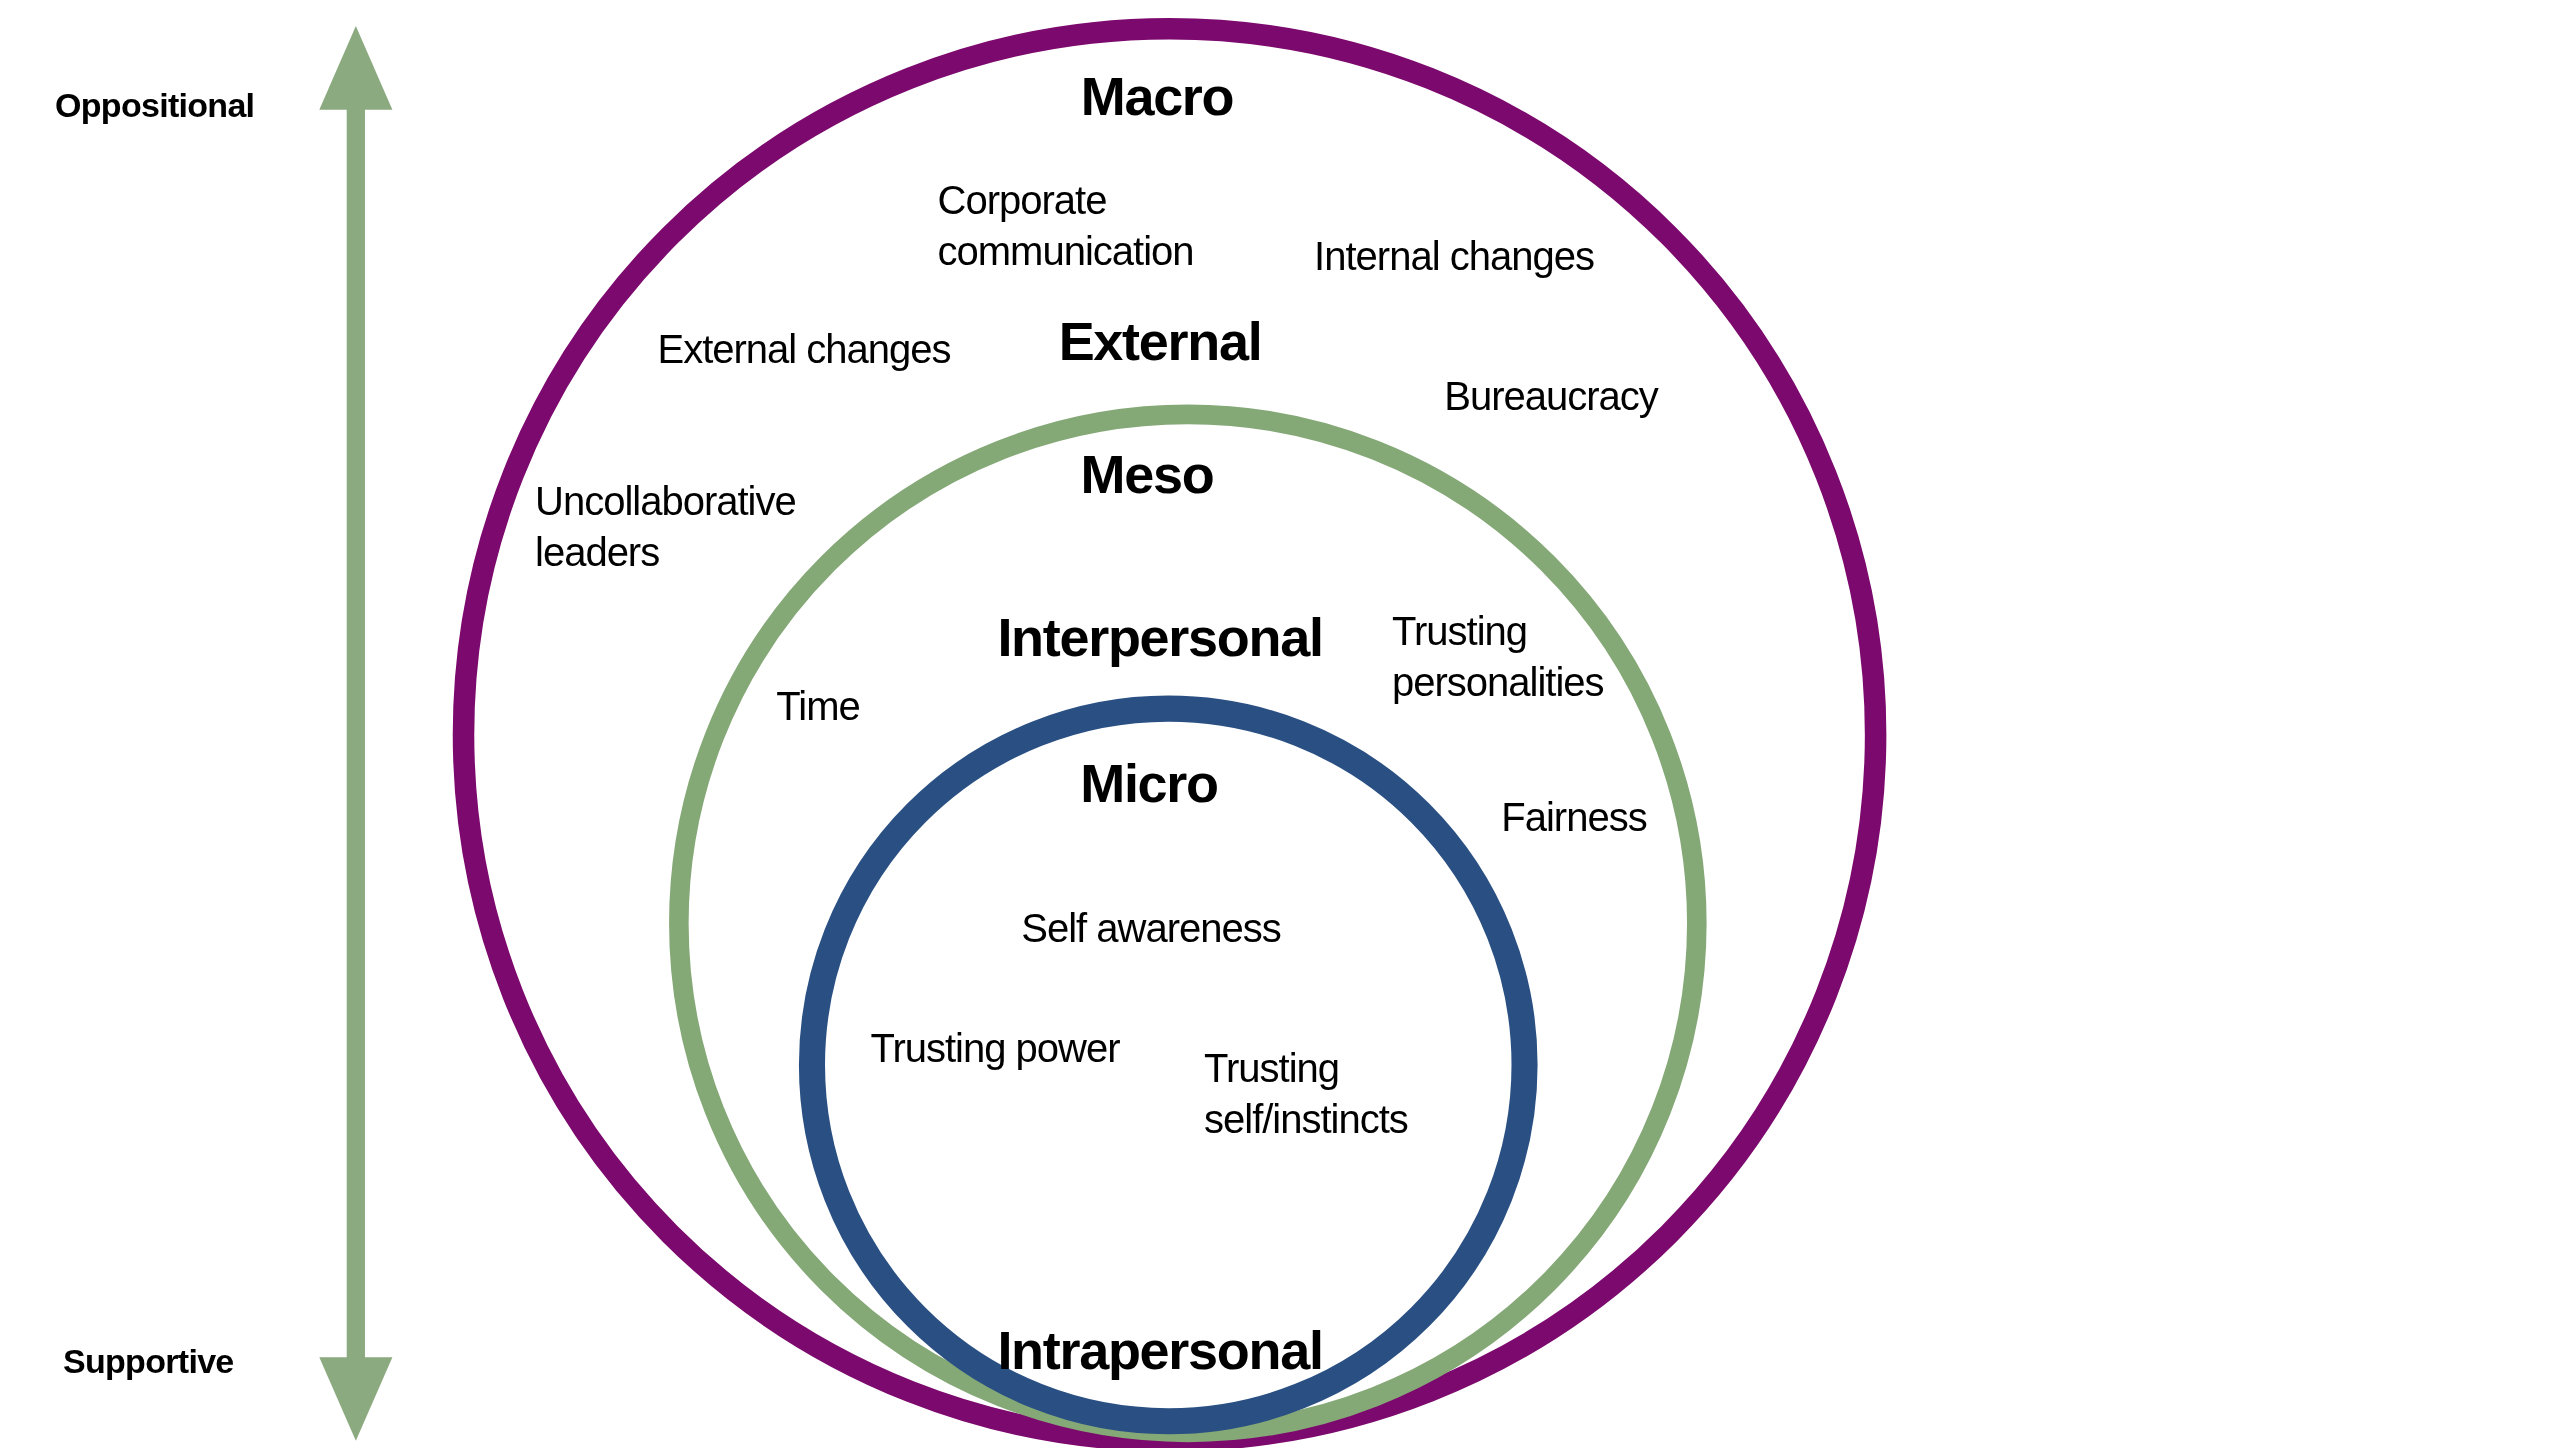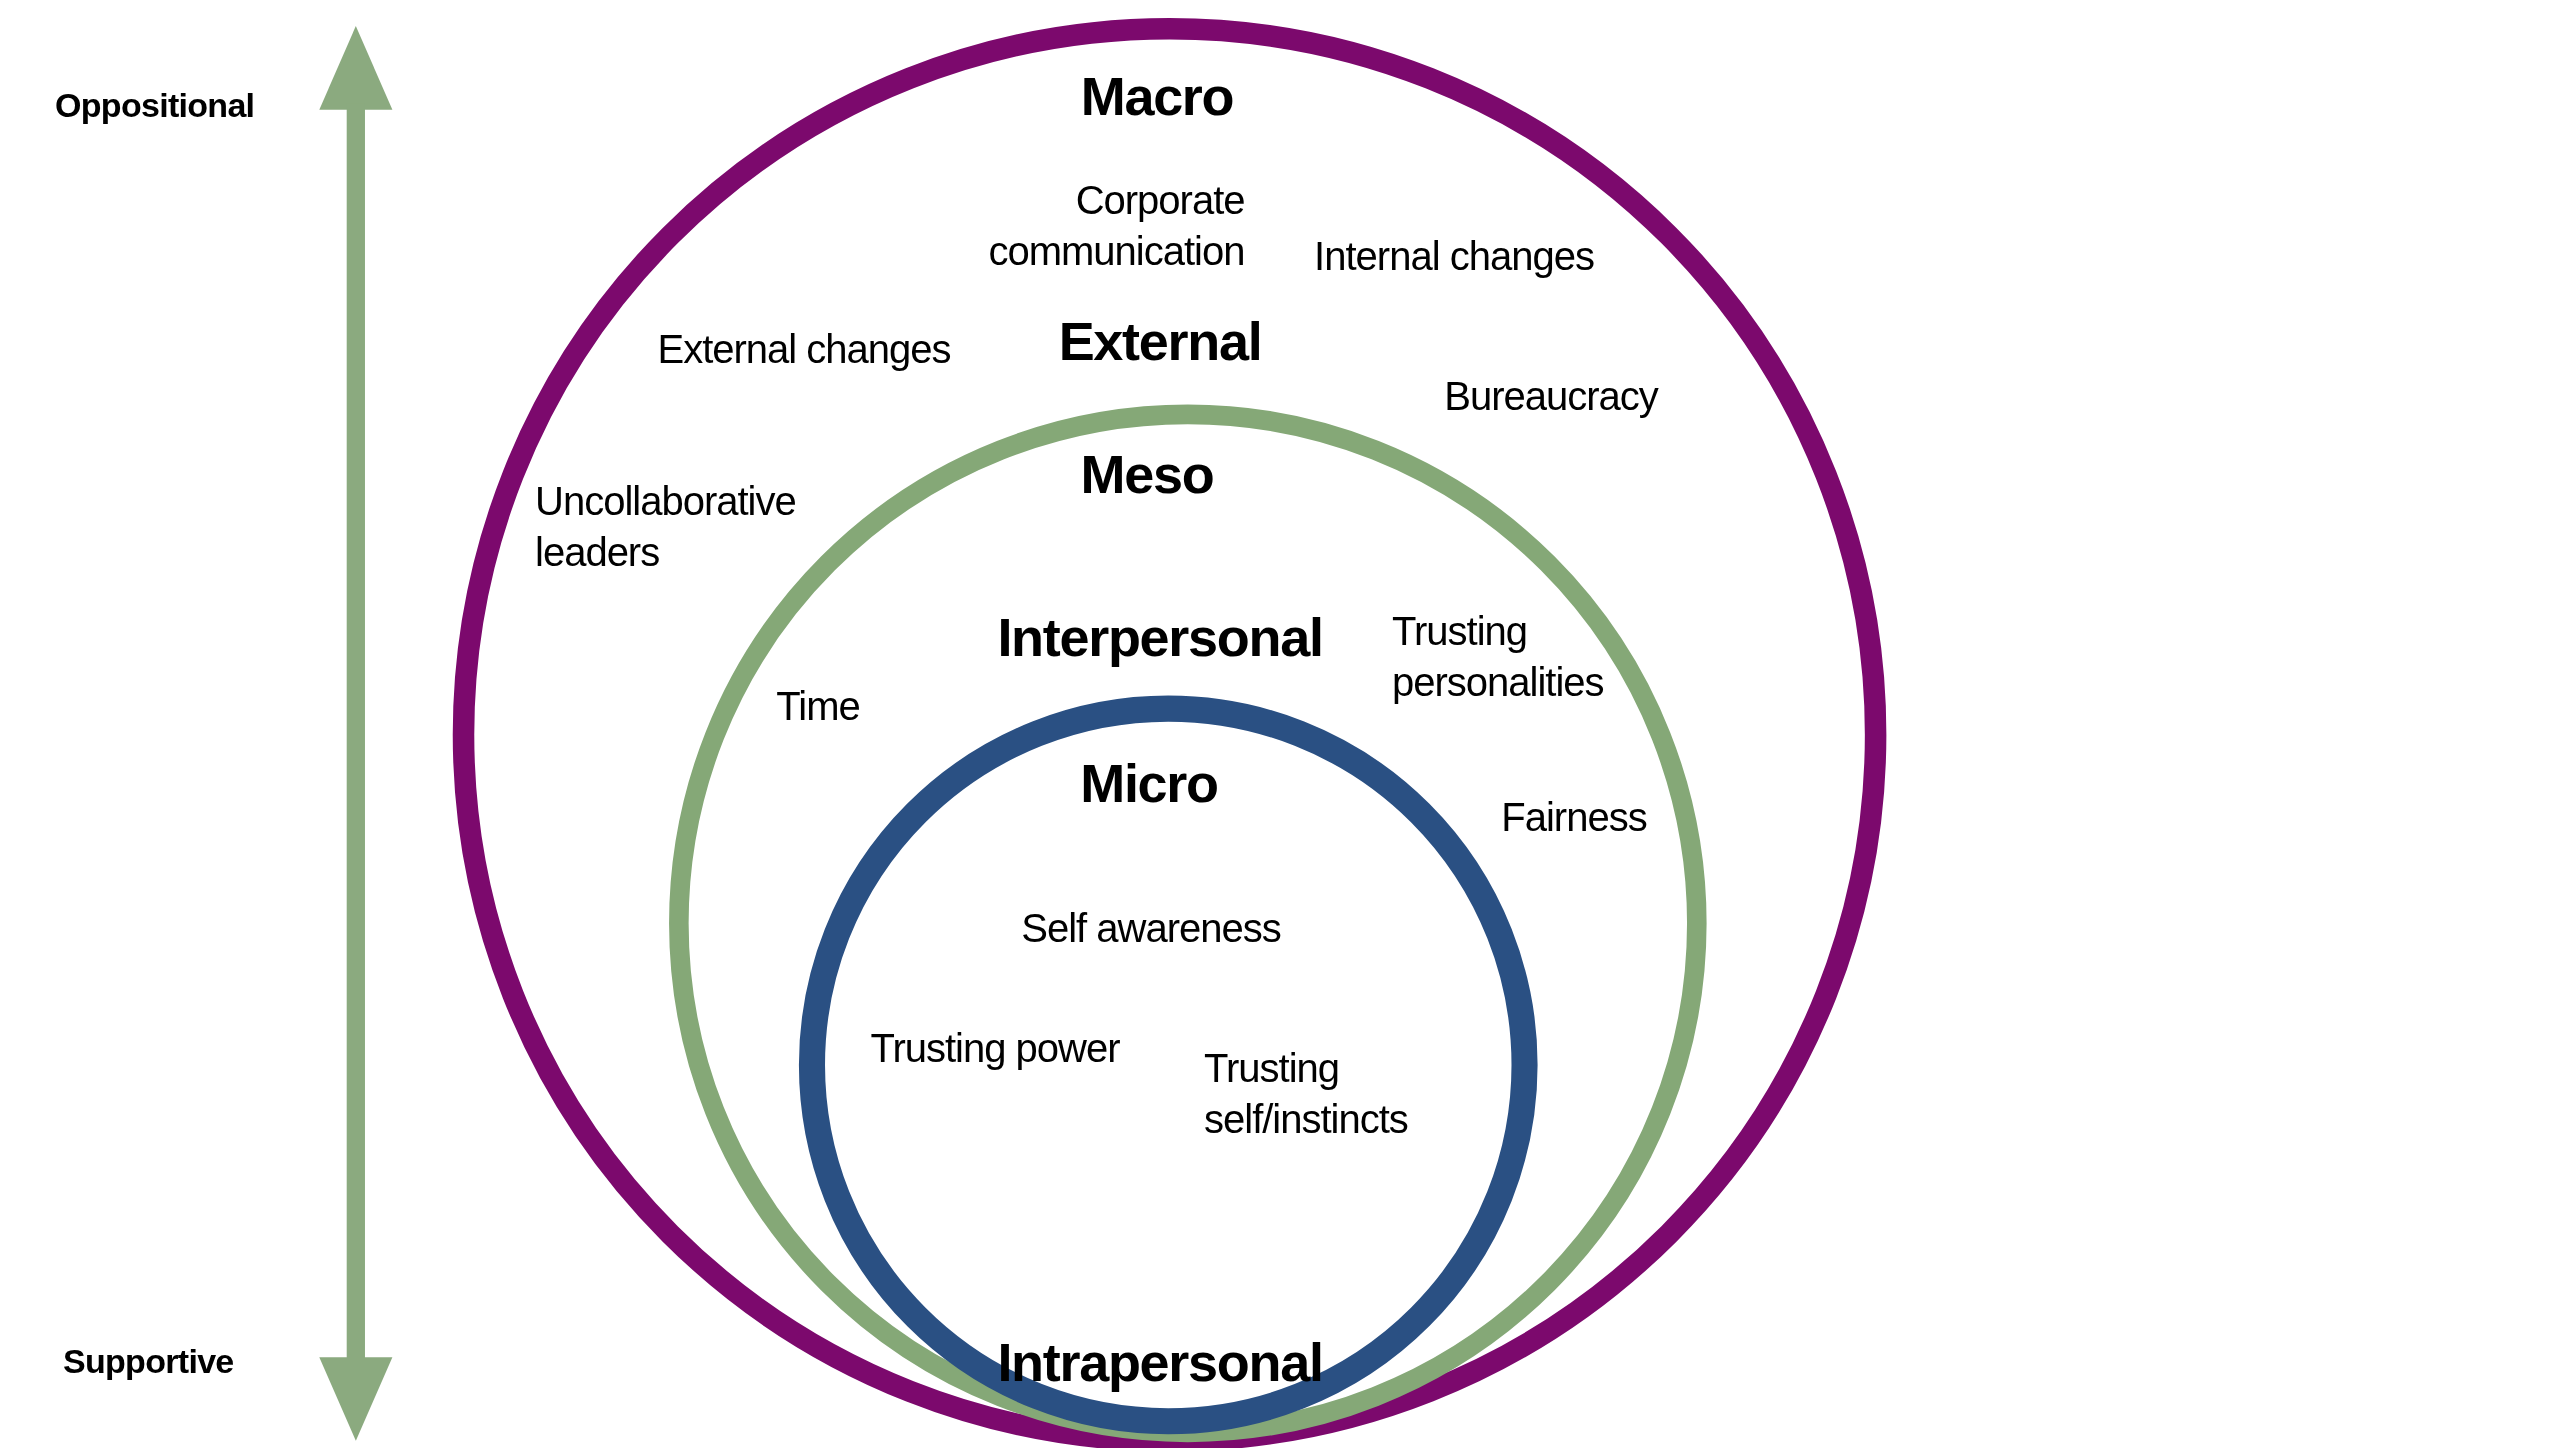--- a/index.html
+++ b/index.html
@@ -36,21 +36,21 @@
     letter-spacing: -0.7px;
     white-space: nowrap;
   }
   .ctr {
     transform: translate(-50%, -50%);
     text-align: center;
     white-space: nowrap;
   }
   .ctrw {
     transform: translate(-50%, -50%);
-    text-align: right;
+    text-align: left;
   }
   .lft {
     transform: translate(0, -50%);
   }
 </style>
 </head>
 <body>
 
 <div class="canvas">
 
@@ -83,16 +83,16 @@
   <div class="lbl ttl ctr" style="left:1147px; top:475px;">Meso</div>
   <div class="lbl ttl ctr" style="left:1160px; top:638px;">Interpersonal</div>
   <div class="lbl lft" style="left:1392px; top:657px; width:274px;">Trusting personalities</div>
   <div class="lbl ctr" style="left:818px; top:707px;">Time</div>
   <div class="lbl ctr" style="left:1574px; top:818px;">Fairness</div>
 
   <div class="lbl ttl ctr" style="left:1149px; top:784px;">Micro</div>
   <div class="lbl ctr" style="left:1151px; top:929px;">Self awareness</div>
   <div class="lbl ctr" style="left:995px; top:1049px;">Trusting power</div>
   <div class="lbl lft" style="left:1204px; top:1094px; width:281px;">Trusting self/instincts</div>
-  <div class="lbl ttl ctr" style="left:1160px; top:1351px;margin-top:12px;">Intrapersonal</div>
+  <div class="lbl ttl ctr" style="left:1160px; top:1351px;">Intrapersonal</div>
 
 </div>
 
 
 </body></html>

